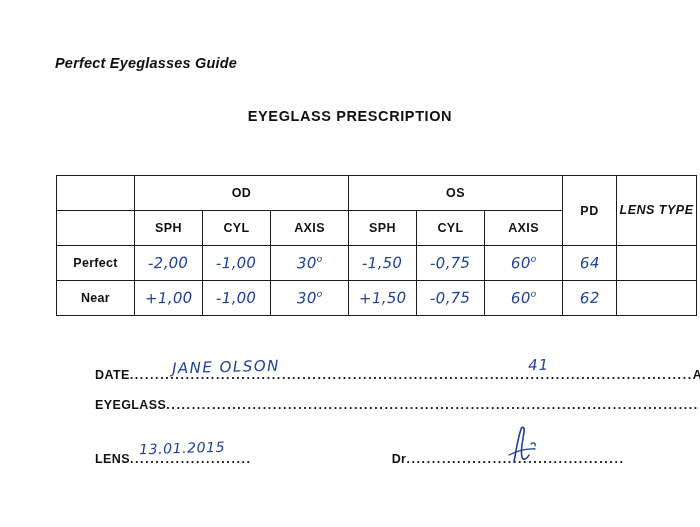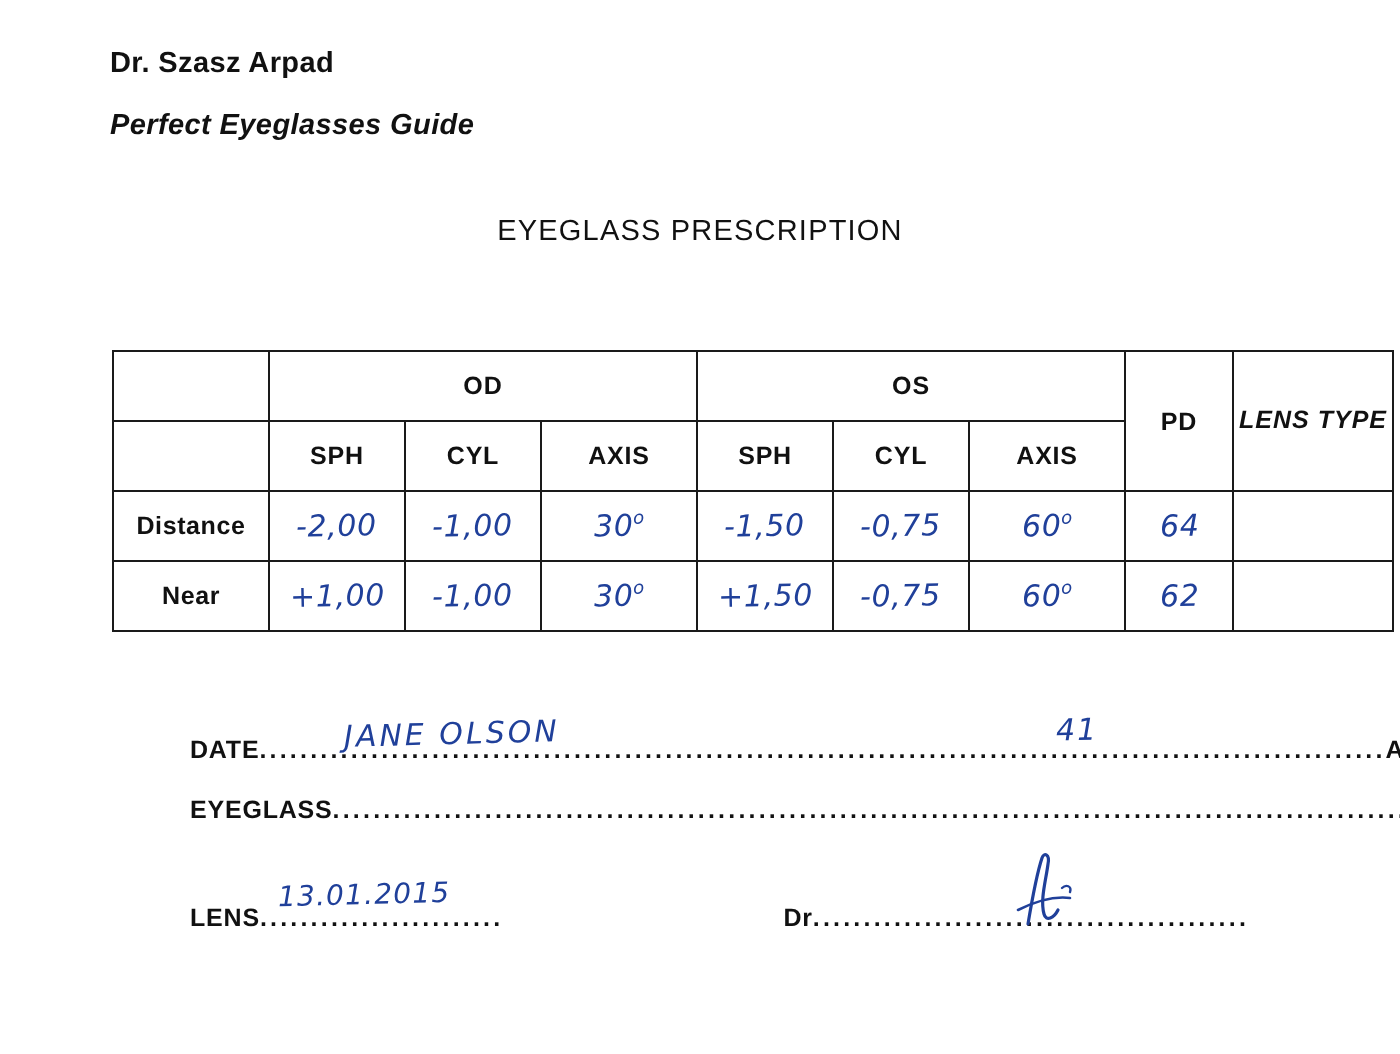--- a/index.html
+++ b/index.html
@@ -31,21 +31,21 @@
   }
   #doctor-name { top: 24px; }
   #clinic-name { top: 55px; font-style: italic; }
 
   #doc-title {
     position: absolute;
     top: 108px;
     left: 0;
     width: 700px;
     text-align: center;
-    font-weight: normal;
+    font-weight: bold;
     font-size: 14.5px;
     letter-spacing: 0.6px;
     color: #111;
   }
 
   
   table.rx {
     position: absolute;
     left: 56px;
     top: 175px;
@@ -124,21 +124,20 @@
     width: 60px;
     height: 40px;
   }
   #signature svg { display: block; }
 </style>
 </head>
 <body>
 
 <div class="page">
 
-  <div class="hdr" id="doctor-name">Dr. Szasz Arpad</div>
   <div class="hdr" id="clinic-name">Perfect Eyeglasses Guide</div>
   <div id="doc-title">EYEGLASS PRESCRIPTION</div>
 
   <table class="rx">
     <colgroup>
       <col style="width:78px">
       <col style="width:68px">
       <col style="width:68px">
       <col style="width:78px">
       <col style="width:68px">
@@ -159,21 +158,21 @@
         <td class="blank"></td>
         <td class="sub-head">SPH</td>
         <td class="sub-head">CYL</td>
         <td class="sub-head">AXIS</td>
         <td class="sub-head">SPH</td>
         <td class="sub-head">CYL</td>
         <td class="sub-head">AXIS</td>
       </tr>
 
       <tr>
-        <td class="side-head">Distance</td>
+        <td class="side-head">Perfect</td>
         <td class="val"><span class="hw">-2,00</span></td>
         <td class="val"><span class="hw">-1,00</span></td>
         <td class="val"><span class="hw"><span>30</span><span class="deg">o</span></span></td>
         <td class="val"><span class="hw">-1,50</span></td>
         <td class="val"><span class="hw">-0,75</span></td>
         <td class="val"><span class="hw"><span>60</span><span class="deg">o</span></span></td>
         <td class="val"><span class="hw">64</span></td>
         <td class="val"></td>
       </tr>
 

